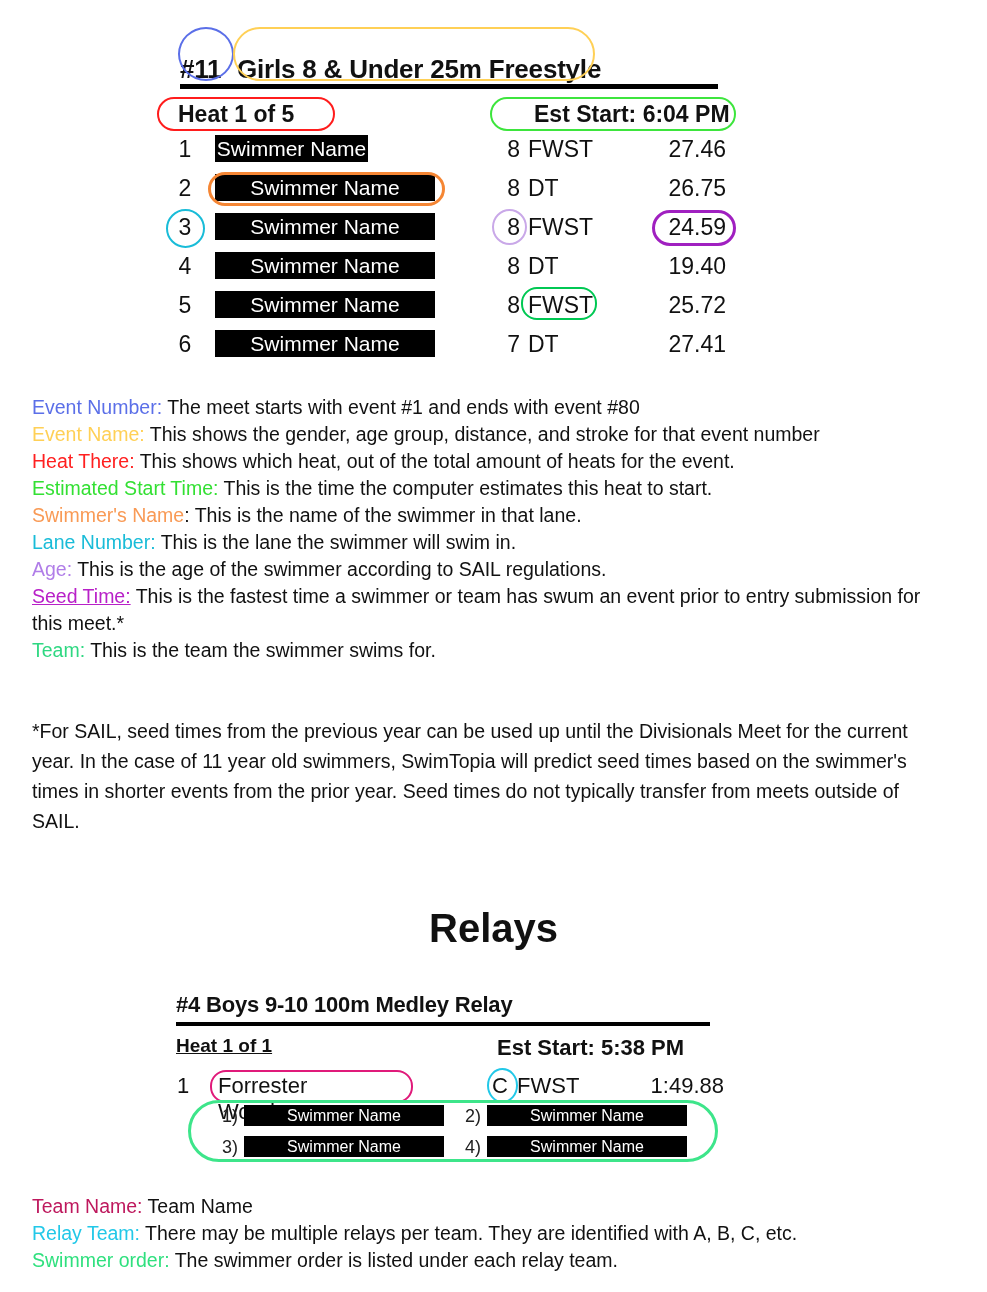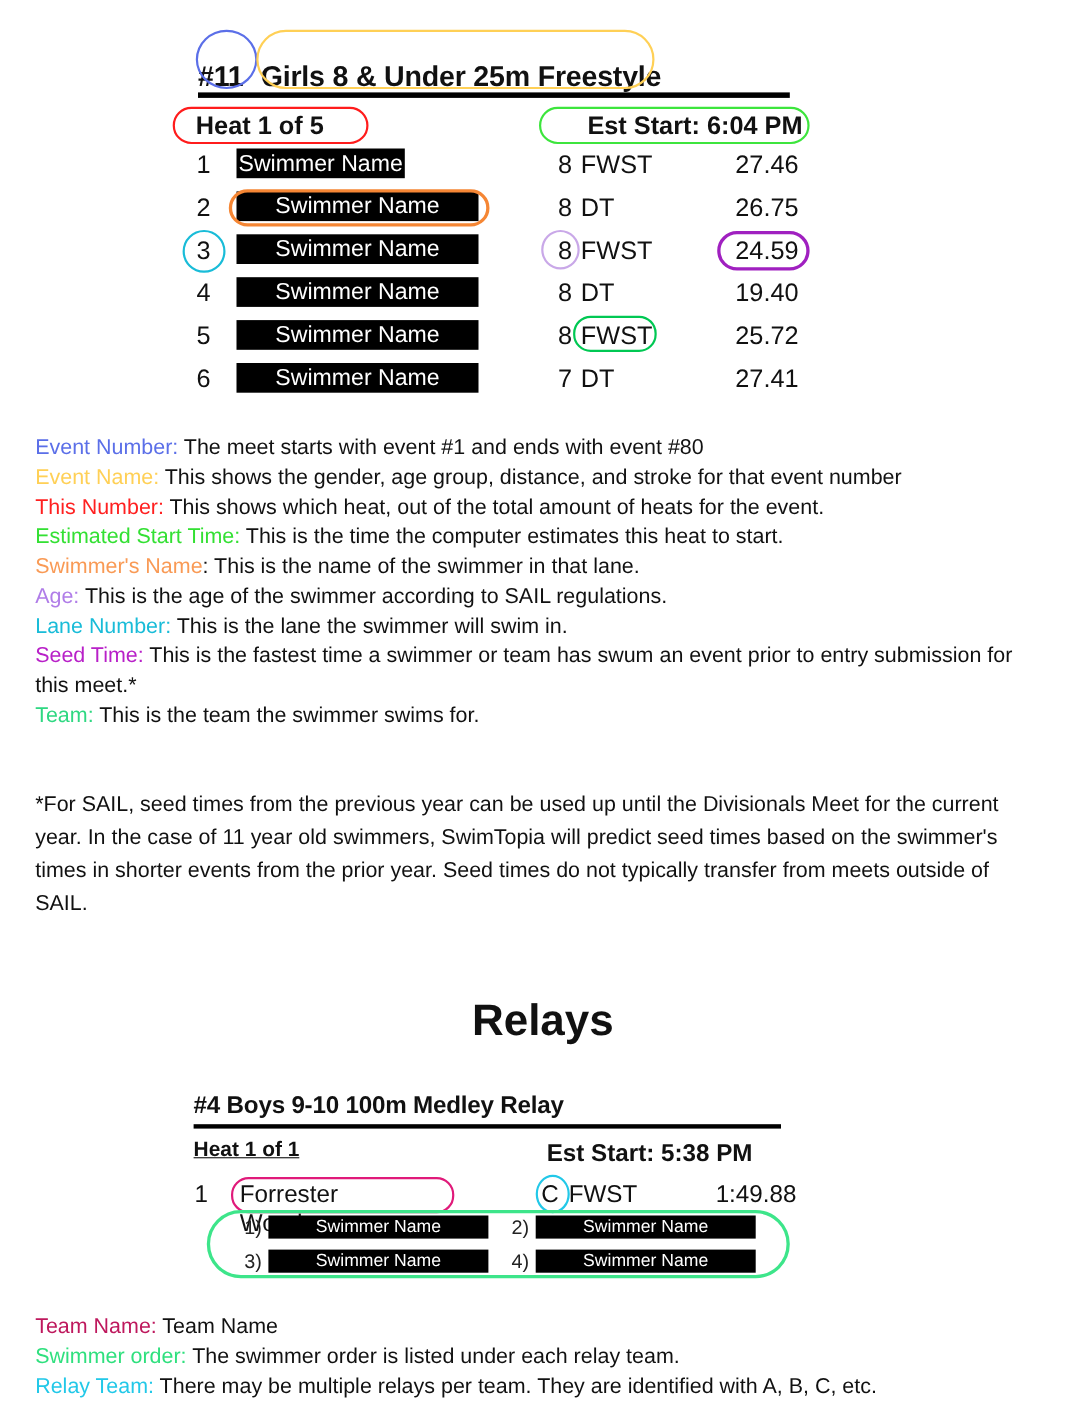--- a/index.html
+++ b/index.html
@@ -192,36 +192,36 @@
 </div>
 
 <div class="legend" style="left:32px; top:394px;">
   <span class="line">
     <span class="lbl" style="color: rgb(91, 111, 232);">Event Number:</span><span> The meet starts with event #1 and ends with event #80</span>
   </span>
   <span class="line">
     <span class="lbl" style="color: rgb(255, 208, 86);">Event Name:</span><span> This shows the gender, age group, distance, and stroke for that event number</span>
   </span>
   <span class="line">
-    <span class="lbl" style="color: rgb(255, 32, 32);">This Number:</span><span> This shows which heat, out of the total amount of heats for the event.</span>
+    <span class="lbl" style="color: rgb(255, 32, 32);">Heat There:</span><span> This shows which heat, out of the total amount of heats for the event.</span>
   </span>
   <span class="line">
     <span class="lbl" style="color: rgb(51, 224, 51);">Estimated Start Time:</span><span> This is the time the computer estimates this heat to start.</span>
   </span>
   <span class="line">
     <span class="lbl" style="color: rgb(249, 154, 85);">Swimmer's Name</span><span>: This is the name of the swimmer in that lane.</span>
   </span>
   <span class="line">
+    <span class="lbl" style="color: rgb(25, 188, 216);">Lane Number:</span><span> This is the lane the swimmer will swim in.</span>
+  </span>
+  <span class="line">
     <span class="lbl" style="color: rgb(176, 125, 232);">Age:</span><span> This is the age of the swimmer according to SAIL regulations.</span>
   </span>
   <span class="line">
-    <span class="lbl" style="color: rgb(25, 188, 216);">Lane Number:</span><span> This is the lane the swimmer will swim in.</span>
-  </span>
-  <span class="line">
-    <span class="lbl" style="color: rgb(184, 32, 200);">Seed Time:</span><span> This is the fastest time a swimmer or team has swum an event prior to entry submission for this meet.*</span>
+    <span class="lbl" style="color: rgb(184, 32, 200); text-decoration: underline;">Seed Time:</span><span> This is the fastest time a swimmer or team has swum an event prior to entry submission for this meet.*</span>
   </span>
   <span class="line">
     <span class="lbl" style="color: rgb(47, 216, 130);">Team:</span><span> This is the team the swimmer swims for.</span>
   </span>
 </div>
 
 <div class="note" style="left:32px; top:716px;">*For SAIL, seed times from the previous year can be used up until the Divisionals Meet for the current year. In the case of 11 year old swimmers, SwimTopia will predict seed times based on the swimmer's times in shorter events from the prior year. Seed times do not typically transfer from meets outside of SAIL.</div>
 
 <div id="relays-title" style="top:906px;">Relays</div>
 
@@ -263,18 +263,18 @@
   </div>
 
   <div class="ring" style="left:188px; top:1100px; width:530px; height:62px; border-width:3px; border-color:#3de58a; border-radius:31px;"></div>
 </div>
 
 <div class="legend" style="left:32px; top:1193px;">
   <span class="line">
     <span class="lbl" style="color: #be185d;">Team Name:</span><span> Team Name</span>
   </span>
   <span class="line">
+    <span class="lbl" style="color: rgb(34, 200, 232);">Relay Team:</span><span> There may be multiple relays per team. They are identified with A, B, C, etc.</span>
+  </span>
+  <span class="line">
     <span class="lbl" style="color: rgb(47, 224, 126);">Swimmer order:</span><span> The swimmer order is listed under each relay team.</span>
   </span>
-  <span class="line">
-    <span class="lbl" style="color: rgb(34, 200, 232);">Relay Team:</span><span> There may be multiple relays per team. They are identified with A, B, C, etc.</span>
-  </span>
 </div>
 
 </body></html>

